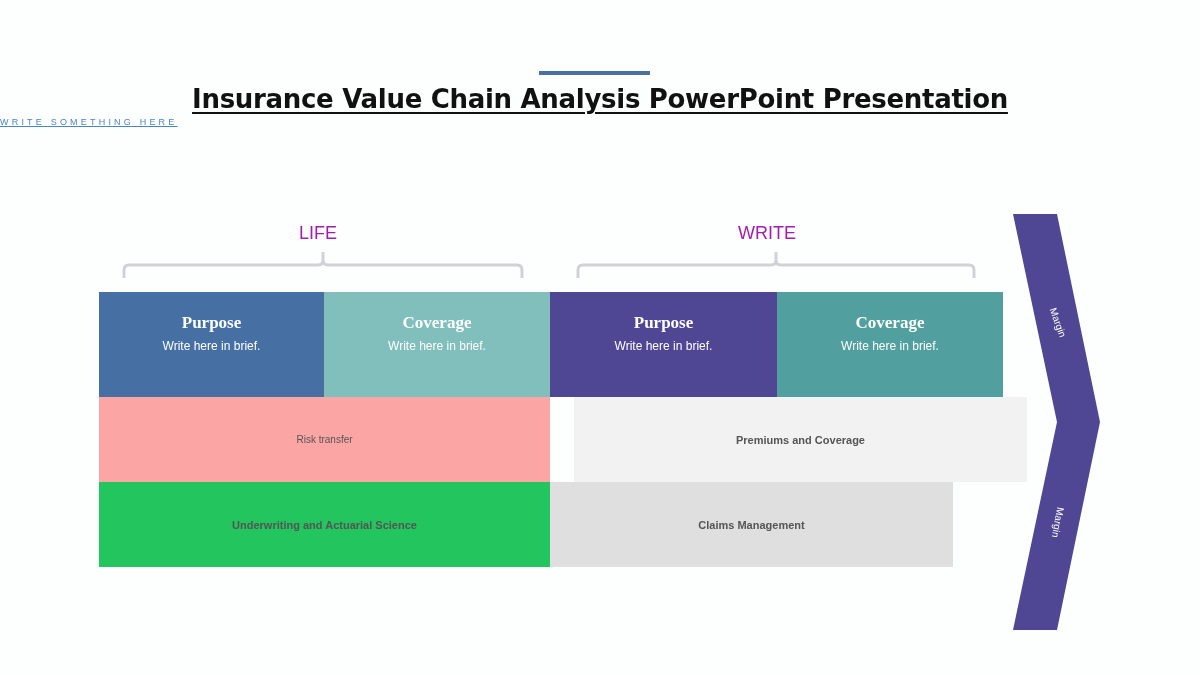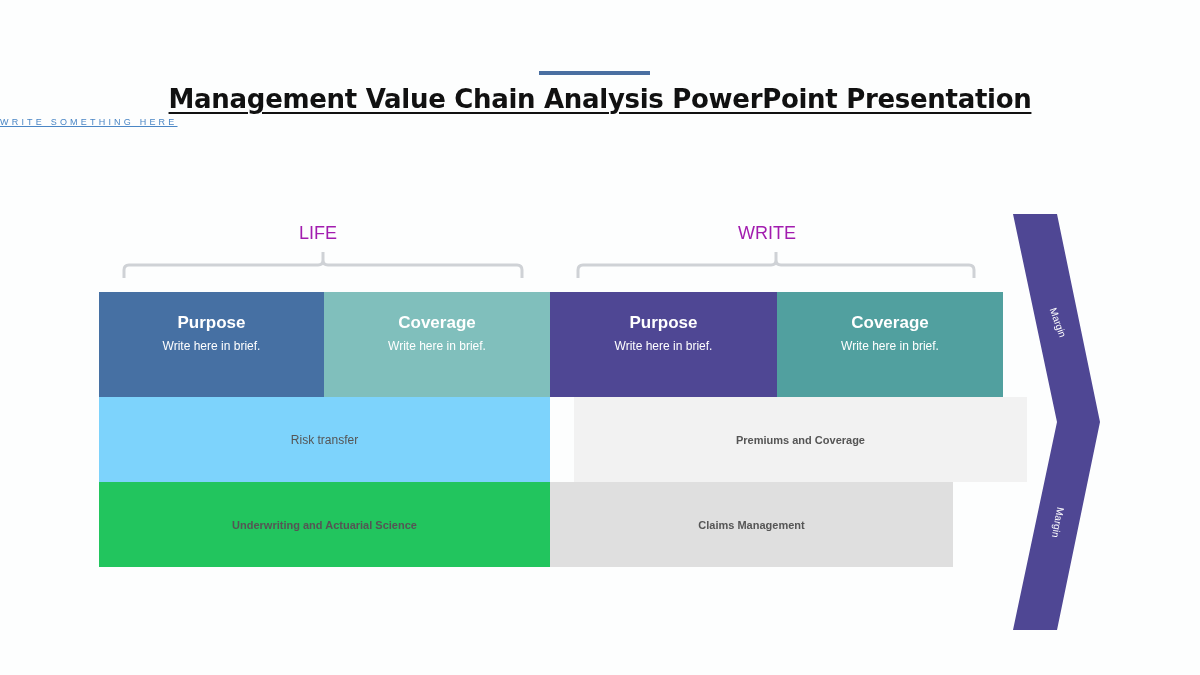--- a/index.html
+++ b/index.html
@@ -6,47 +6,47 @@
   body { width:1200px; height:675px; background:#fdfefe; position:relative; overflow:hidden; font-family:"Liberation Sans", sans-serif; }
   .accent-bar { position:absolute; left:539px; top:71px; width:111px; height:4px; background:#4a6fa1; }
   .title { position:absolute; left:0; width:1200px; top:84px; text-align:center; font-family:"DejaVu Sans", sans-serif; font-weight:bold; font-size:26px; color:#111; letter-spacing:-0.3px; }
   .title span { text-decoration:underline; text-decoration-thickness:2px; text-underline-offset:4px; }
   .subtitle { position:absolute; left:0; width:1200px; top:117px; text-align:left; font-size:9px; letter-spacing:3.2px; color:#4a86c5; }
   .subtitle span { text-decoration:underline; }
   .group-label { position:absolute; top:223px; font-size:18px; color:#a21caf; text-align:center; }
   .brace { position:absolute; }
   .cell { position:absolute; box-sizing:border-box; display:flex; flex-direction:column; align-items:center; }
   .head-cell { height:105px; top:292px; padding-top:21px; color:#fff; }
-  .head-title { font-weight:bold; font-size:17px; margin-bottom:6px; }
+  .head-title { font-weight:bold; font-size:17px; margin-bottom:6px;font-family:Liberation Serif, serif; }
   .head-sub { font-size:12px; }
   .row-cell { height:85px; justify-content:center; font-size:11px; color:#555; font-weight:bold; }
   .chevron { position:absolute; left:0; top:0; }
   .margin-label { position:absolute; color:#fff; font-size:10px; transform:rotate(90deg); transform-origin:center; }
 </style>
 </head>
 <body>
 
 <div class="accent-bar"></div>
-<div class="title"><span>Management Value Chain Analysis PowerPoint Presentation</span></div>
+<div class="title"><span>Insurance Value Chain Analysis PowerPoint Presentation</span></div>
 <div class="subtitle"><span>WRITE SOMETHING HERE</span></div>
 
 <div class="group-label" style="left:218px;width:200px;">LIFE</div>
 <svg class="brace" style="left:118px;top:248px;" width="410" height="34">
   <path d="M6 30 V22 Q6 17 11 17 H200 Q205 17 205 12 V4 M205 12 Q205 17 210 17 H399 Q404 17 404 22 V30" fill="none" stroke="#cfd2d6" stroke-width="3"></path>
 </svg>
 
 <div class="cell head-cell" style="left:99px;width:225px;background:#4670a3;">
   <div class="head-title">Purpose</div>
   <div class="head-sub">Write here in brief.</div>
 </div>
 <div class="cell head-cell" style="left:324px;width:226px;background:#80bfbc;">
   <div class="head-title">Coverage</div>
   <div class="head-sub">Write here in brief.</div>
 </div>
-<div class="cell row-cell" style="left:99px;width:451px;top:397px;background:#7dd3fc;font-weight:normal;font-size:12px;">
+<div class="cell row-cell" style="left:99px;width:451px;top:397px;background:#fca5a5;font-weight:normal;font-size:10px;">
   <span>Risk transfer</span>
 </div>
 <div class="cell row-cell" style="left:99px;width:451px;top:482px;background:#22c55e;">
   <span>Underwriting and Actuarial Science</span>
 </div>
 
 <div class="group-label" style="left:667px;width:200px;">WRITE</div>
 <svg class="brace" style="left:572px;top:248px;" width="410" height="34">
   <path d="M6 30 V22 Q6 17 11 17 H199 Q204 17 204 12 V4 M204 12 Q204 17 209 17 H397 Q402 17 402 22 V30" fill="none" stroke="#cfd2d6" stroke-width="3"></path>
 </svg>

